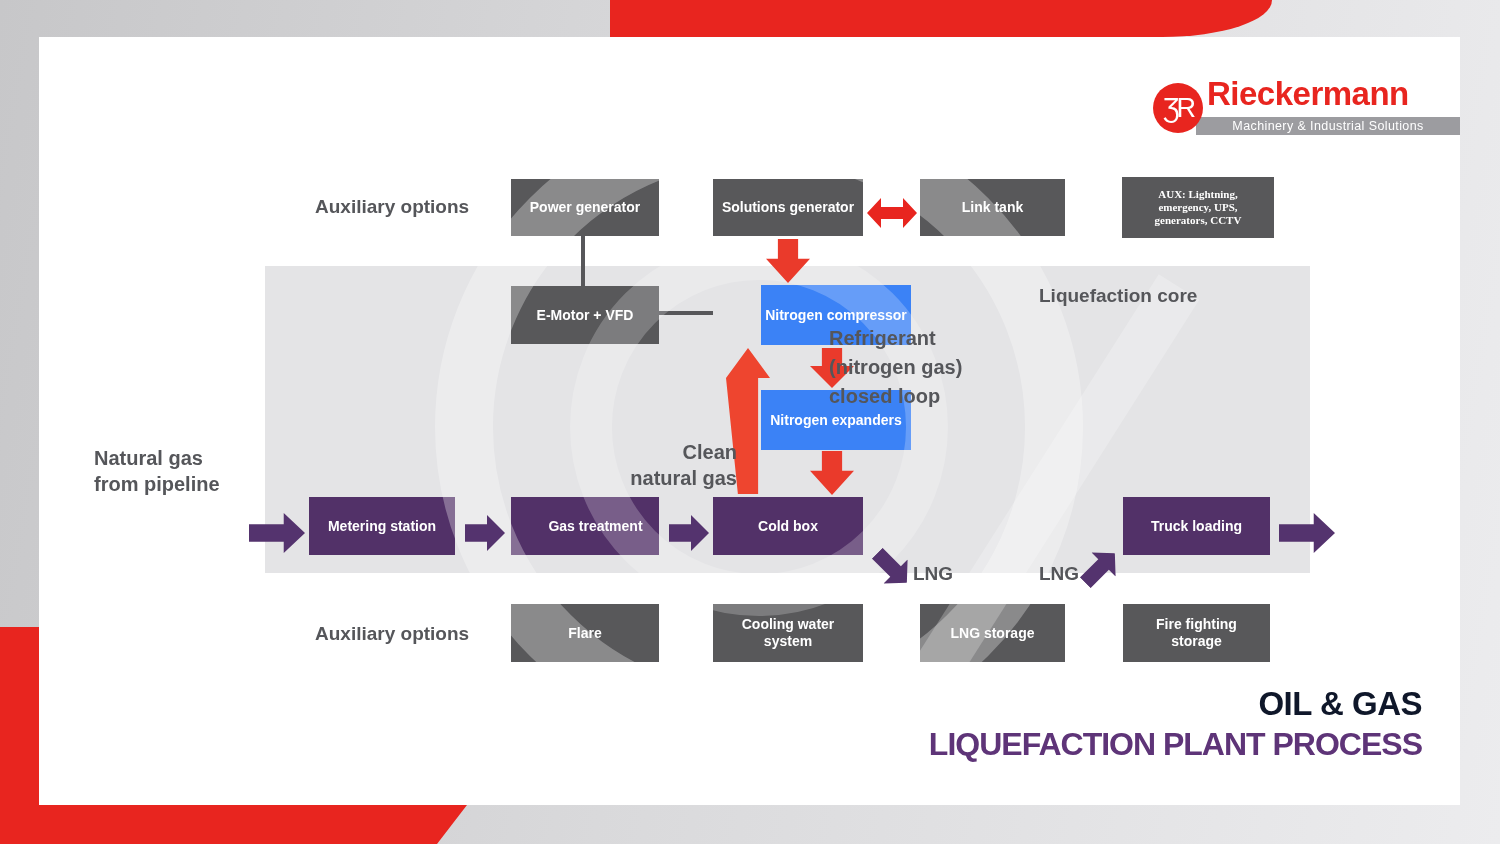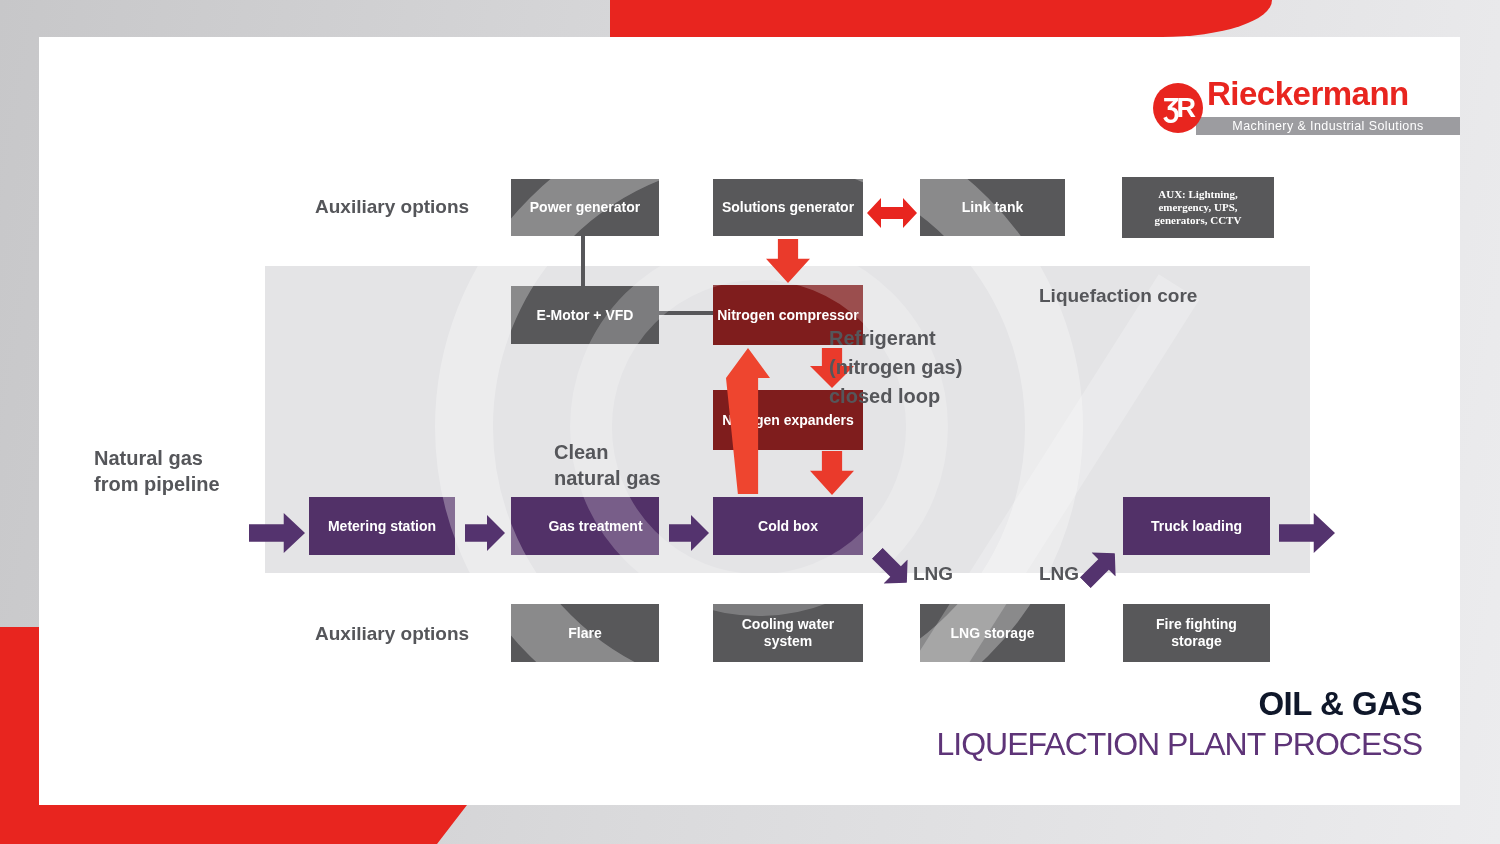--- a/index.html
+++ b/index.html
@@ -12,52 +12,52 @@
   .deco-bl{position:absolute;left:0;top:627px;width:467px;height:217px;background:#e8251f;
     clip-path:polygon(0 0,39px 0,39px 178px,467px 178px,437px 217px,0 217px);}
   .card{position:absolute;left:39px;top:37px;width:1421px;height:768px;background:#ffffff;}
 
   .core{position:absolute;left:226px;top:229px;width:1045px;height:307px;background:#e4e4e6;z-index:1;}
 
   .bx{position:absolute;display:flex;align-items:center;justify-content:center;
     color:#fff;font-weight:bold;font-size:14px;line-height:1.2;text-align:center;
     white-space:pre-line;z-index:2;padding:2px;box-sizing:border-box;}
   .dark{background:#58585a;}
-  .red{background:#7f1d1d;}
+  .red{background:#3b82f6;margin-left:48px;}
   .purple{background:#523168;}
 
   .lbl{position:absolute;color:#55565a;font-weight:bold;font-size:19px;line-height:1.32;
     white-space:pre-line;z-index:6;}
   .center{text-align:left;}
-  .rightal{}
+  .rightal{text-align:right;}
 
   .line{position:absolute;background:#57575a;z-index:1;}
 
   .ar{position:absolute;z-index:4;}
   .ar-right{background:#54336e;clip-path:polygon(0 28%,62% 28%,62% 0,100% 50%,62% 100%,62% 72%,0 72%);}
   .ar-down{background:#ea3a2b;clip-path:polygon(27% 0,73% 0,73% 45%,100% 45%,50% 100%,0 45%,27% 45%);}
   .ar-up-long{background:#ee452f;clip-path:polygon(50% 0,100% 30px,73% 30px,73% 100%,27% 100%,0 30px);}
   .ar-dbl{background:#e8251f;clip-path:polygon(0 50%,28% 0,28% 30%,72% 30%,72% 0,100% 50%,72% 100%,72% 70%,28% 70%,28% 100%);}
   .rot45{transform:rotate(45deg);}
   .rotm45{transform:rotate(-45deg);}
   .ar-right.pu2{clip-path:polygon(0 26%,55% 26%,55% 0,100% 50%,55% 100%,55% 74%,0 74%);}
 
   .watermark{position:absolute;left:0;top:0;z-index:3;pointer-events:none;}
 
   
   .logo{position:absolute;left:1114px;top:46px;width:280px;height:62px;z-index:7;}
   .logo-bar{position:absolute;left:43px;top:34px;width:264px;height:18px;background:#9c9ca0;
     color:#fff;font-size:12.5px;letter-spacing:.4px;display:flex;align-items:center;justify-content:center;}
   .logo-name{position:absolute;left:54px;top:-8px;color:#e8251f;font-size:33px;font-weight:bold;letter-spacing:-.5px;}
   .logo-circle{position:absolute;left:0;top:0;width:50px;height:50px;border-radius:50%;background:#e8251f;
-    display:flex;align-items:center;justify-content:center;color:#fff;font-size:27px;font-weight:bold;letter-spacing:-3px;}
+    display:flex;align-items:center;justify-content:center;color:#fff;font-size:27px;font-weight:normal;letter-spacing:-3px;}
 
   .title{position:absolute;right:38px;top:648px;text-align:right;z-index:7;white-space:nowrap;}
   .title-1{color:#0f172a;font-size:33px;font-weight:bold;letter-spacing:-.5px;}
-  .title-2{color:#5e3478;font-size:32px;font-weight:normal;letter-spacing:-1px;margin-top:3px;}
+  .title-2{color:#5e3478;font-size:32px;font-weight:bold;letter-spacing:-1px;margin-top:3px;}
 </style>
 </head>
 <body>
 
 <div class="stage">
   <div class="deco-top"></div>
   <div class="deco-bl"></div>
 
   <div class="card">
 

